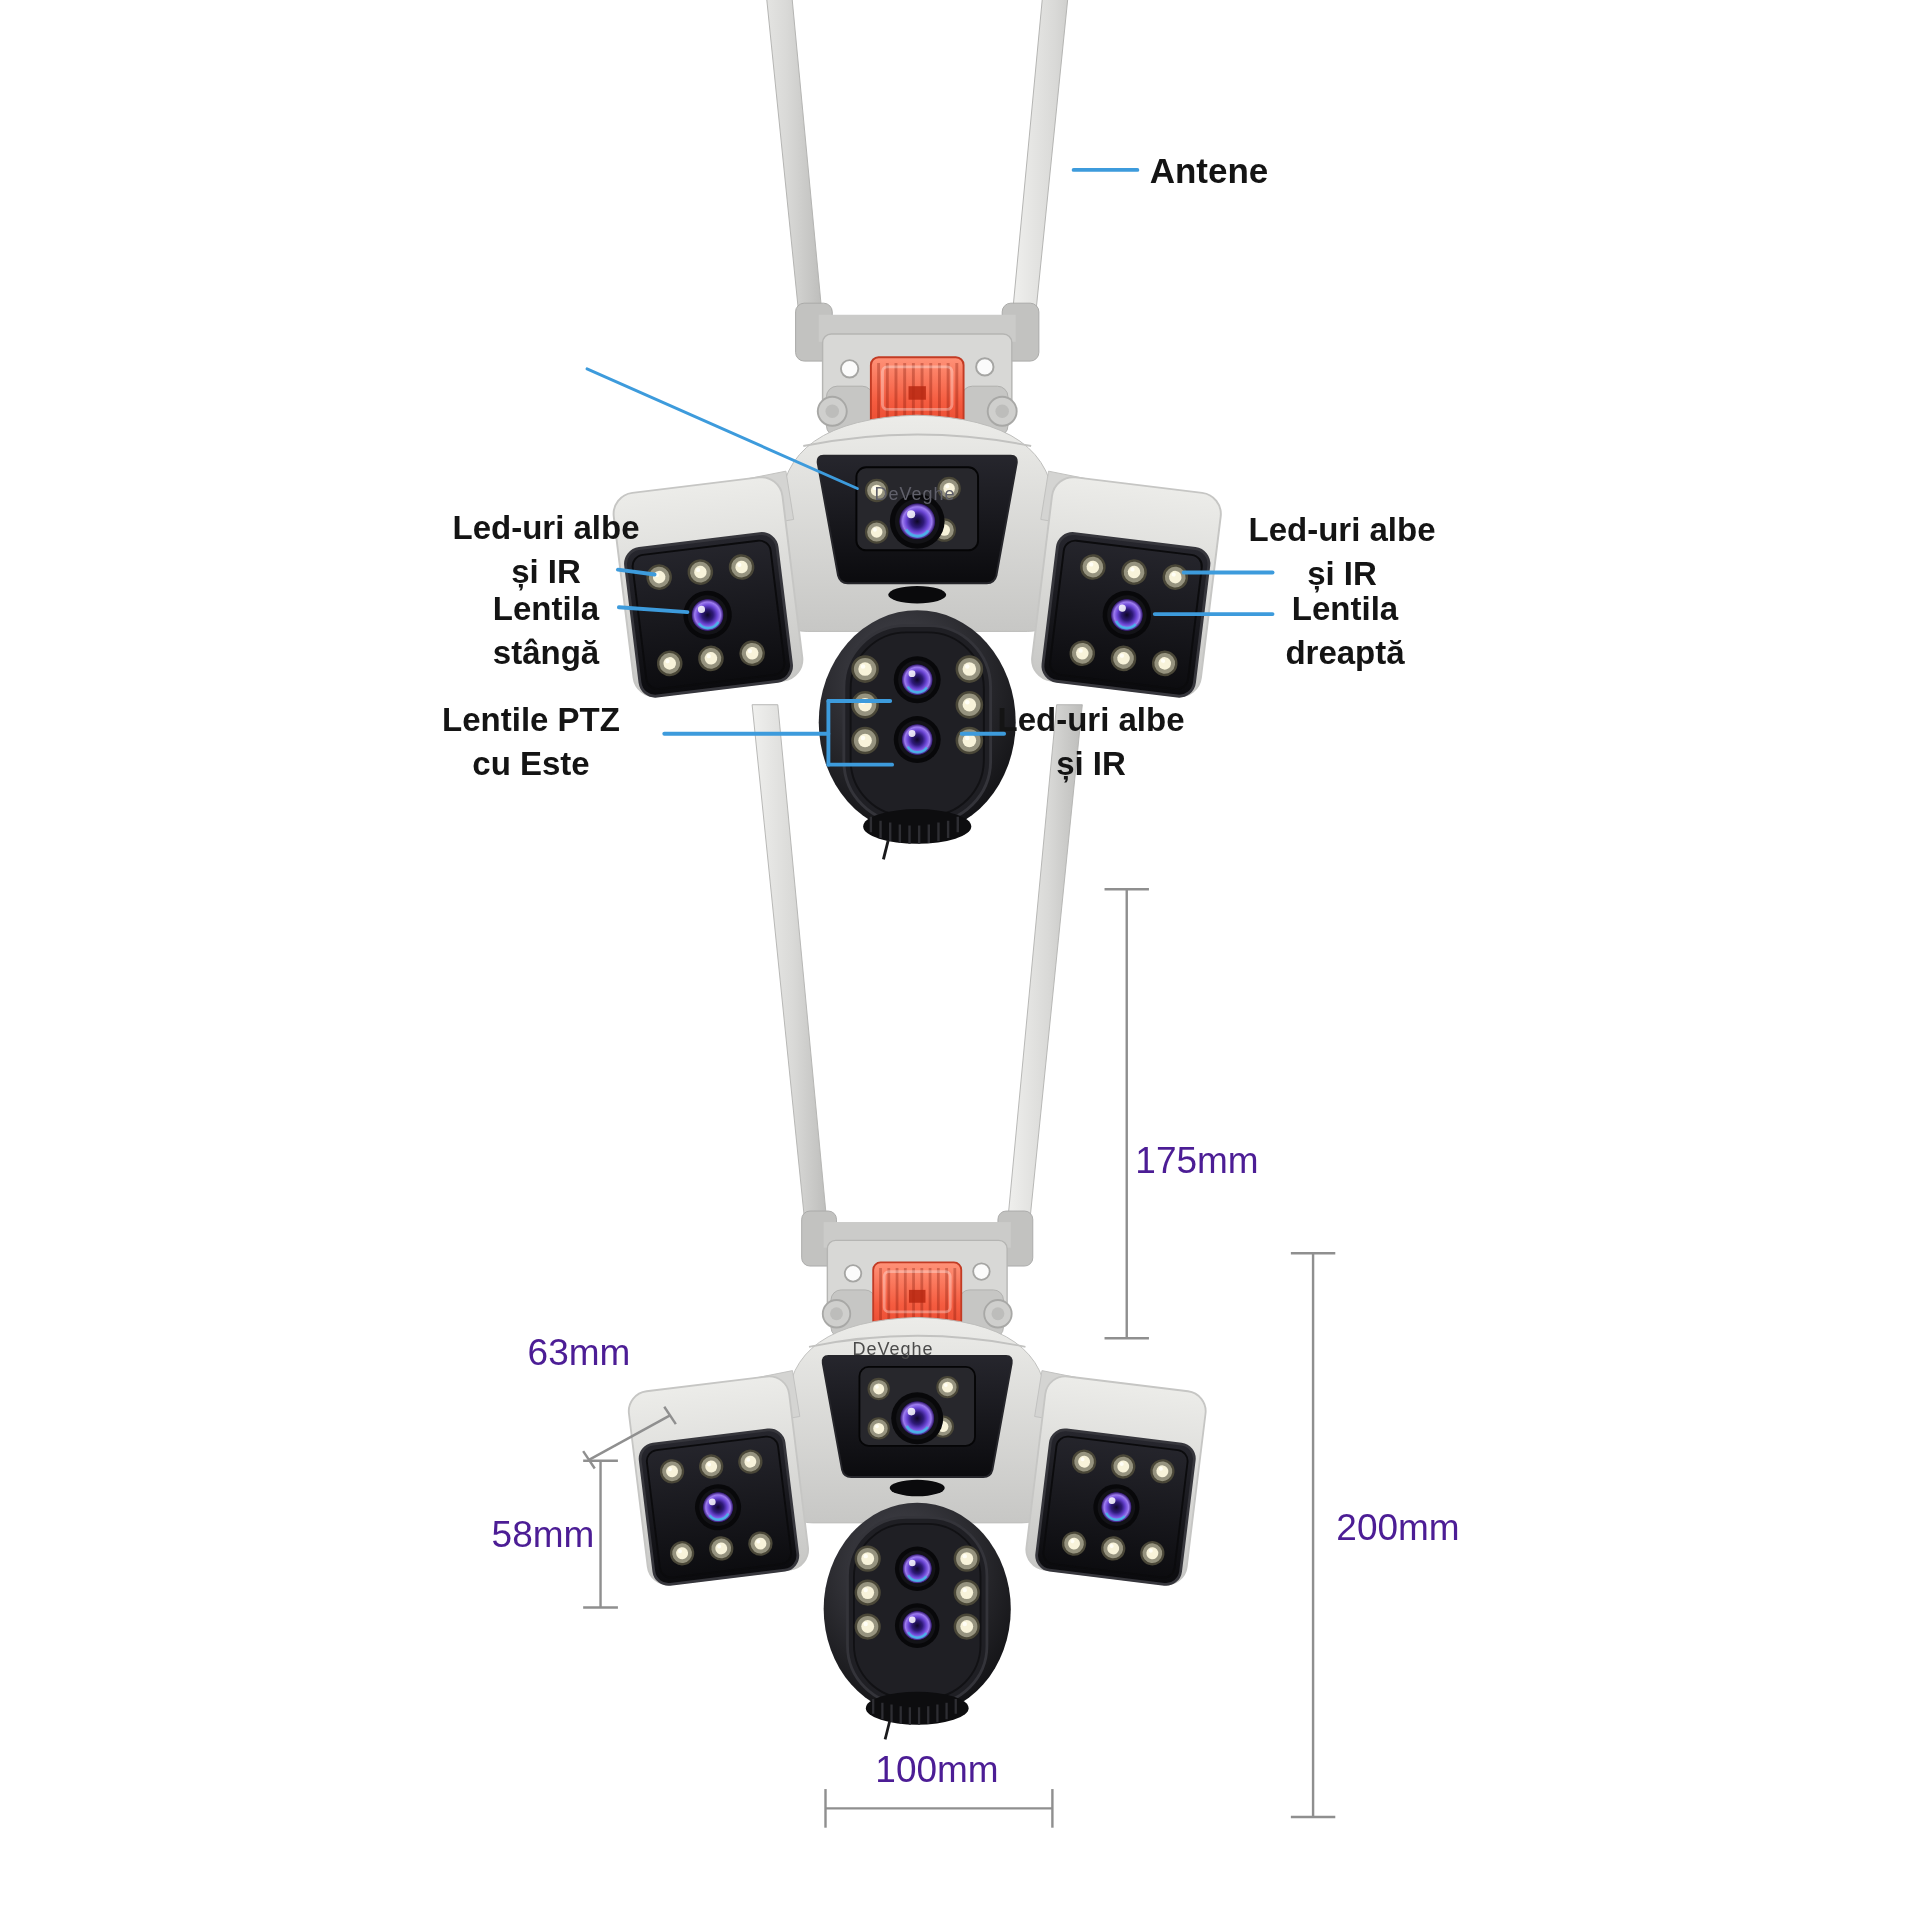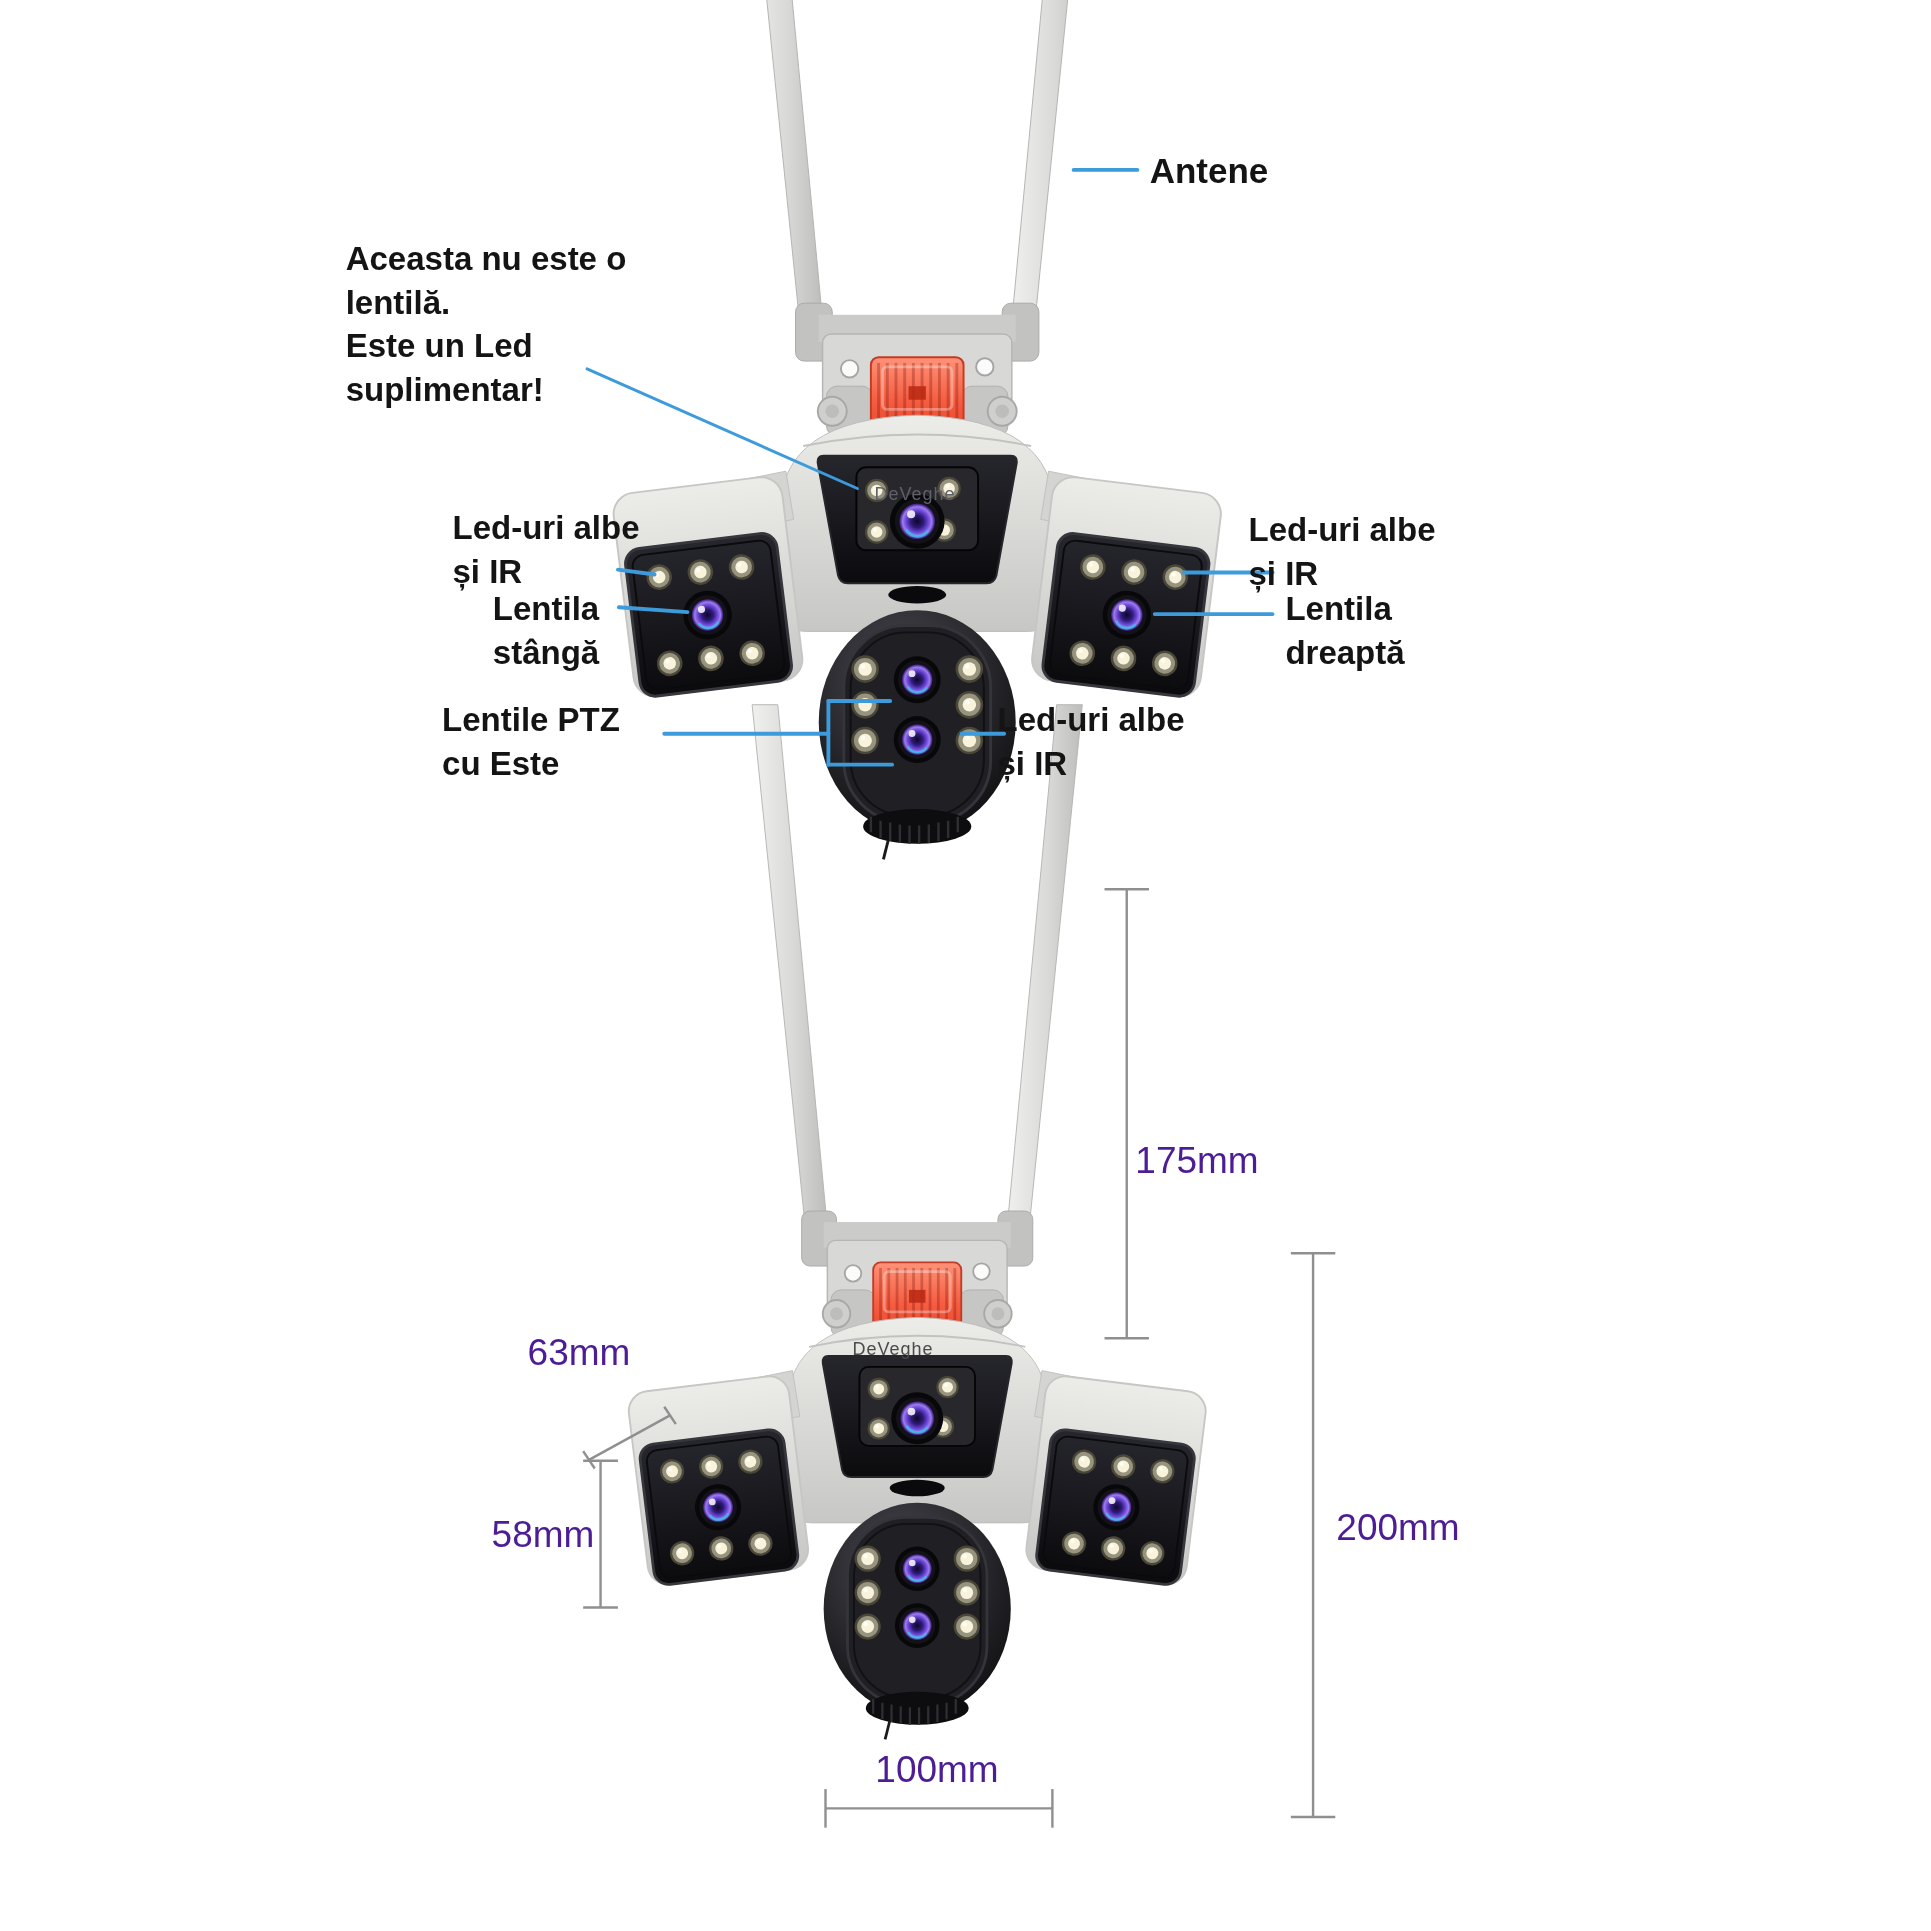--- a/index.html
+++ b/index.html
@@ -4,21 +4,21 @@
 <style>
   html,body{margin:0;padding:0;background:#ffffff;}
   .stage{
     position:relative;width:1931px;height:1931px;background:#ffffff;
     overflow:hidden;font-family:"Liberation Sans",sans-serif;
   }
   .artwork{position:absolute;left:0;top:0;}
   .lbl{
     position:absolute;transform:translate(-50%,-50%);
     font-family:"Liberation Sans",sans-serif;font-weight:700;
-    color:#141414;font-size:33px;line-height:1.32;
+    color:#141414;font-size:33px;line-height:1.32;text-align:center;
     white-space:pre-line;letter-spacing:0px;
   }
   .dim{
     position:absolute;transform:translate(-50%,-50%);
     font-family:"Liberation Sans",sans-serif;font-weight:400;
     color:#4c1d95;font-size:37px;white-space:nowrap;
   }
   .wm{
     position:absolute;transform:translate(-50%,-50%);
     font-family:"Liberation Sans",sans-serif;font-weight:400;
@@ -212,24 +212,20 @@
       <g>
         <line x1="622" y1="1513" x2="622" y2="1665"></line>
         <line x1="604" y1="1513" x2="640" y2="1513"></line>
         <line x1="604" y1="1665" x2="640" y2="1665"></line>
       </g>
     </g>
   </svg>
 
   <div class="lbl" style="left:1209px;top:171px;font-size:35px;">Antene</div>
 
-  <div class="lbl" style="left:486px;top:324px;">Aceasta nu este o
-lentilă.
-Este un Led
-suplimentar!</div>
 
   <div class="lbl" style="left:546px;top:550px;">Led-uri albe
 și IR</div>
 
   <div class="lbl" style="left:546px;top:631px;">Lentila
 stângă</div>
 
   <div class="lbl" style="left:1342px;top:552px;">Led-uri albe
 și IR</div>
 

